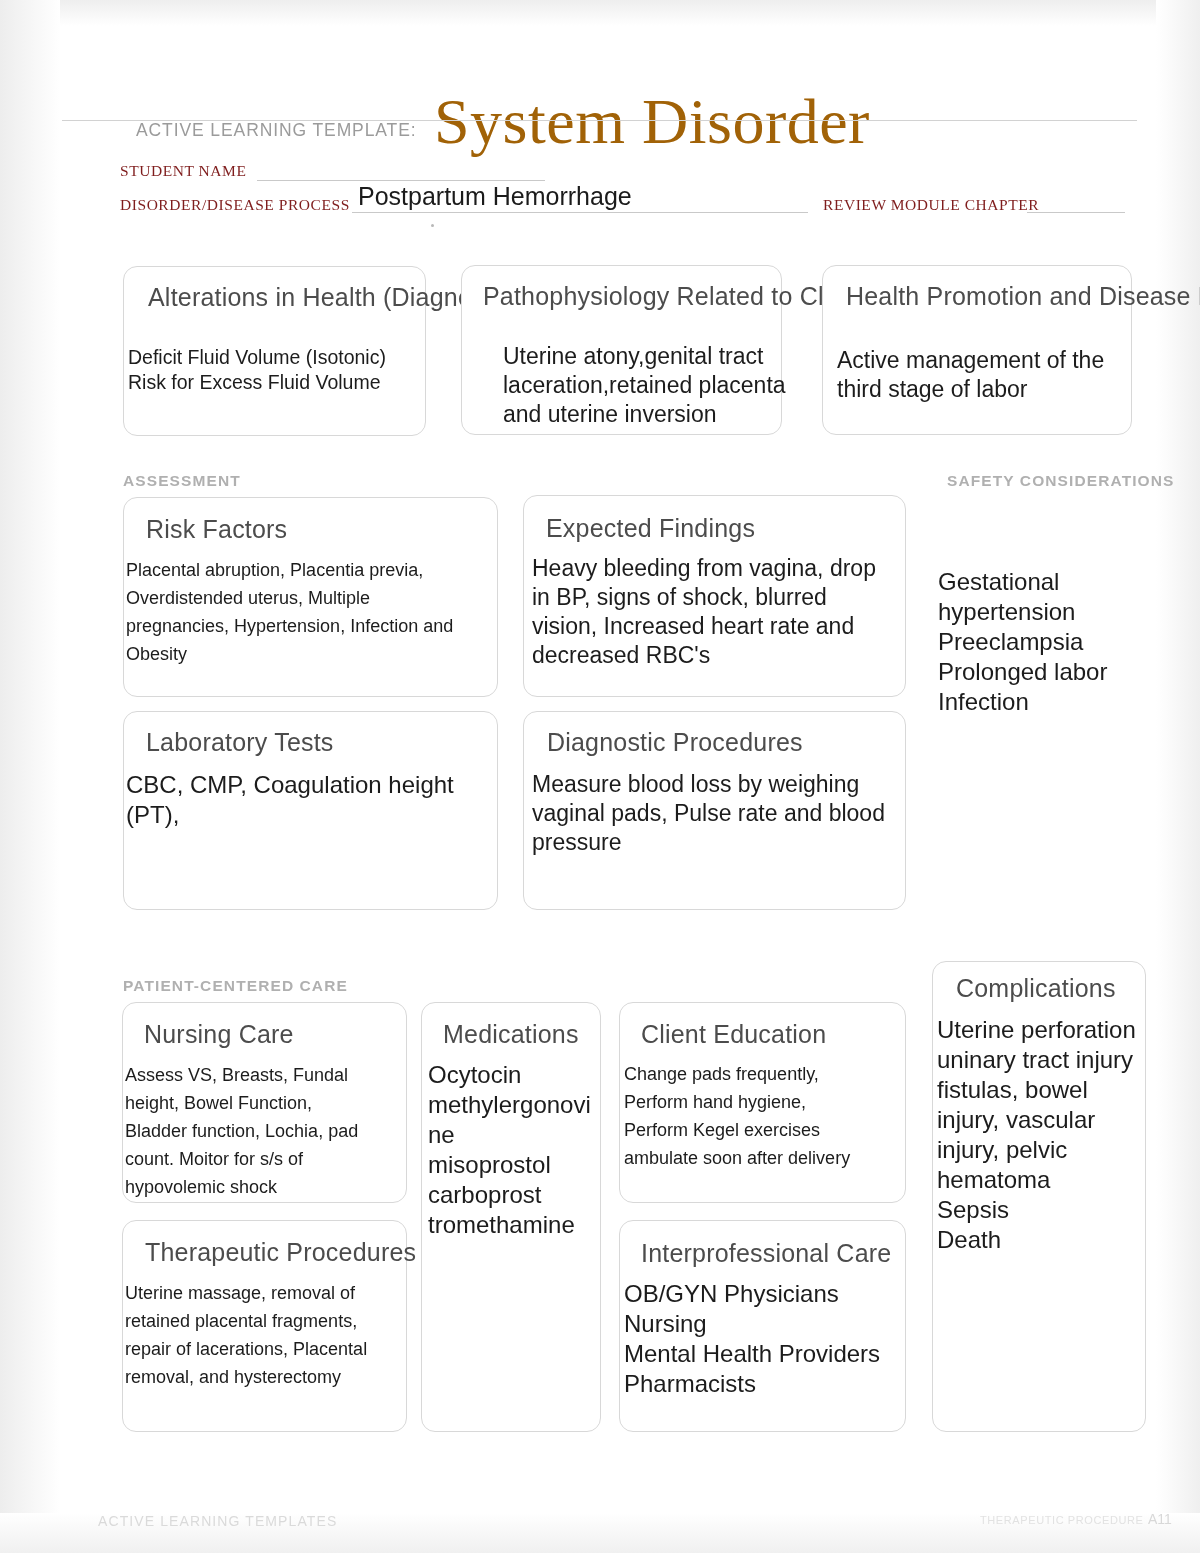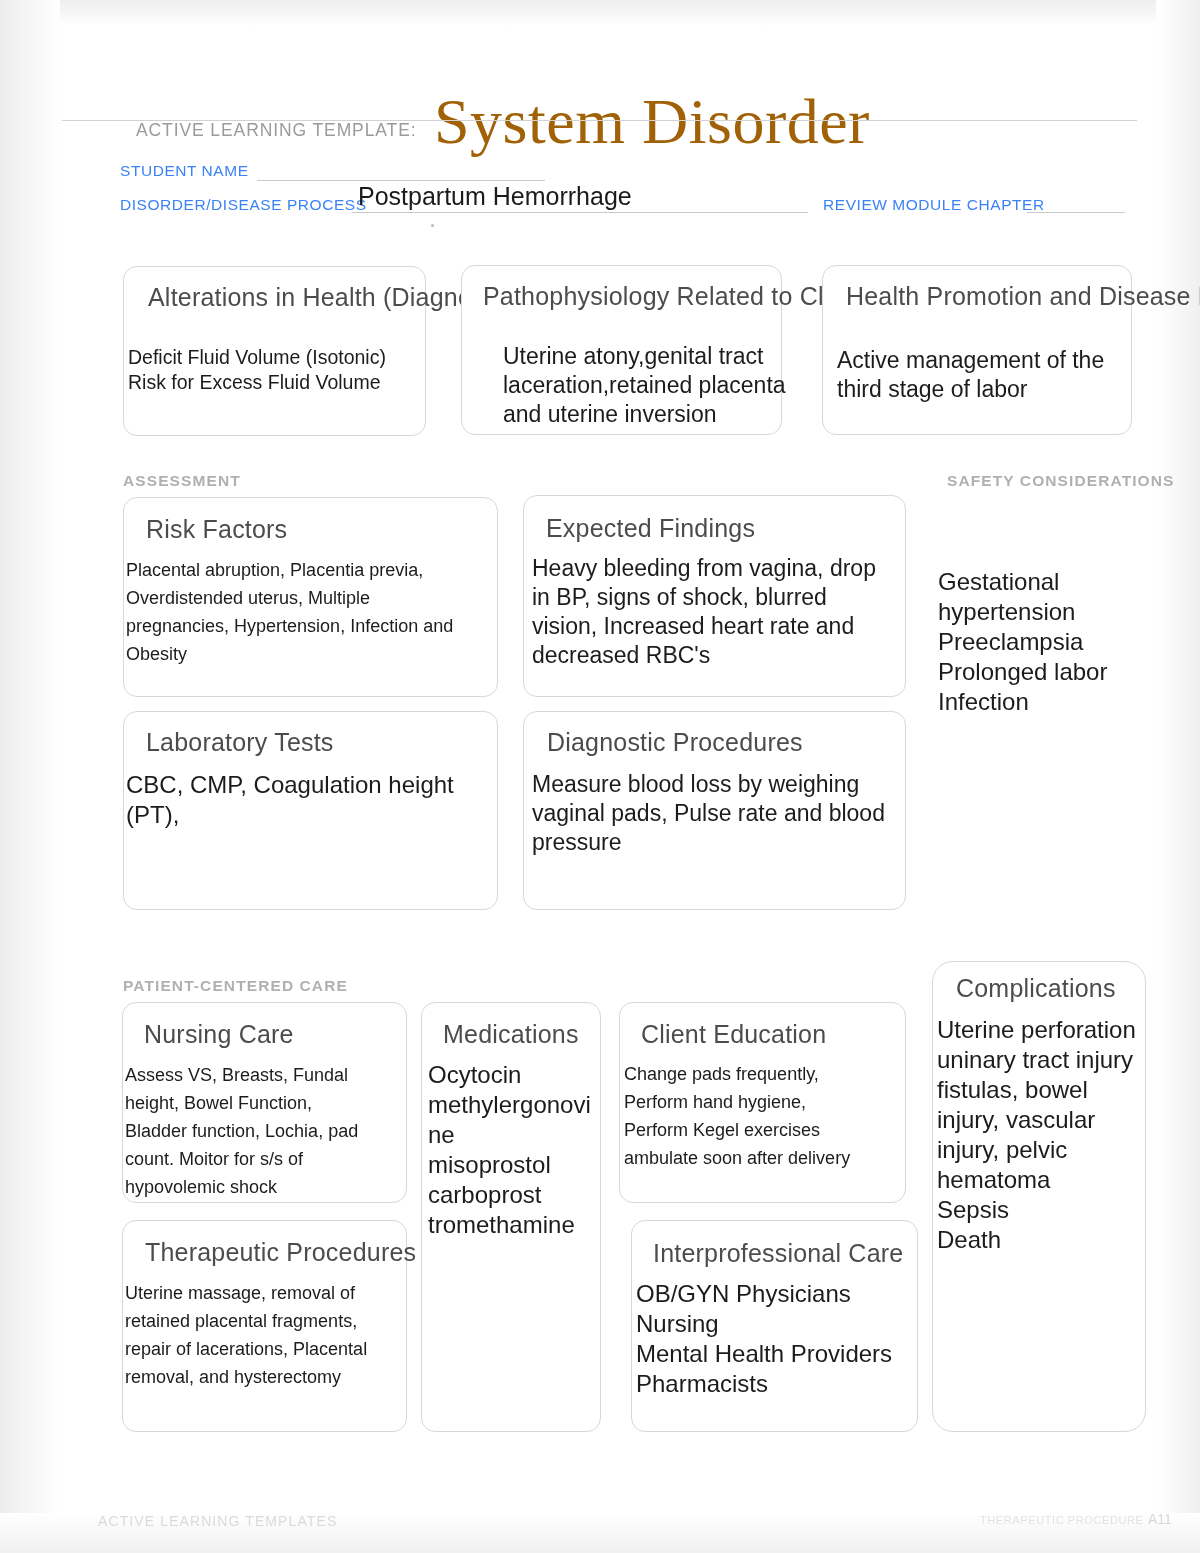--- a/index.html
+++ b/index.html
@@ -76,22 +76,23 @@
     width: 1075px;
     height: 1px;
     background: #d2d2d2;
   }
 
   
   .field-label {
     position: absolute;
     font-size: 15.5px;
     letter-spacing: 0.55px;
-    color: #3b82f6;
-    white-space: nowrap;
+    color: #7f1d1d;
+    white-space: nowrap;
+    font-family: Liberation Serif, serif;
   }
   .field-line {
     position: absolute;
     height: 1px;
     background: #c9c9c9;
   }
   .field-value {
     position: absolute;
     font-size: 25px;
     color: #1b1b1b;
@@ -294,29 +295,29 @@
   </div>
 
   <div class="box" style="left:122px; top:1220px; width:285px; height:212px;">
     <div class="box-title" style="left:22px; top:17px;">Therapeutic Procedures</div>
     <div class="box-body t-sm" style="left:2px; top:58px; width:282px;">Uterine massage, removal of
 retained placental fragments,
 repair of lacerations, Placental
 removal, and hysterectomy</div>
   </div>
 
-  <div class="box" style="left:619px; top:1220px; width:287px; height:212px;margin-left:12px;">
+  <div class="box" style="left:619px; top:1220px; width:287px; height:212px;">
     <div class="box-title" style="left:21px; top:18px;">Interprofessional Care</div>
     <div class="box-body t-xl" style="left:4px; top:58px; width:284px;">OB/GYN Physicians
 Nursing
 Mental Health Providers
 Pharmacists</div>
   </div>
 
-  <div class="box" style="left:932px; top:961px; width:214px; height:471px;border-radius:21px;">
+  <div class="box" style="left:932px; top:961px; width:214px; height:471px;">
     <div class="box-title" style="left:23px; top:12px;">Complications</div>
     <div class="box-body t-xl" style="left:4px; top:53px; width:210px;">Uterine perforation
 uninary tract injury
 fistulas, bowel
 injury, vascular
 injury, pelvic
 hematoma
 Sepsis
 Death</div>
   </div>

